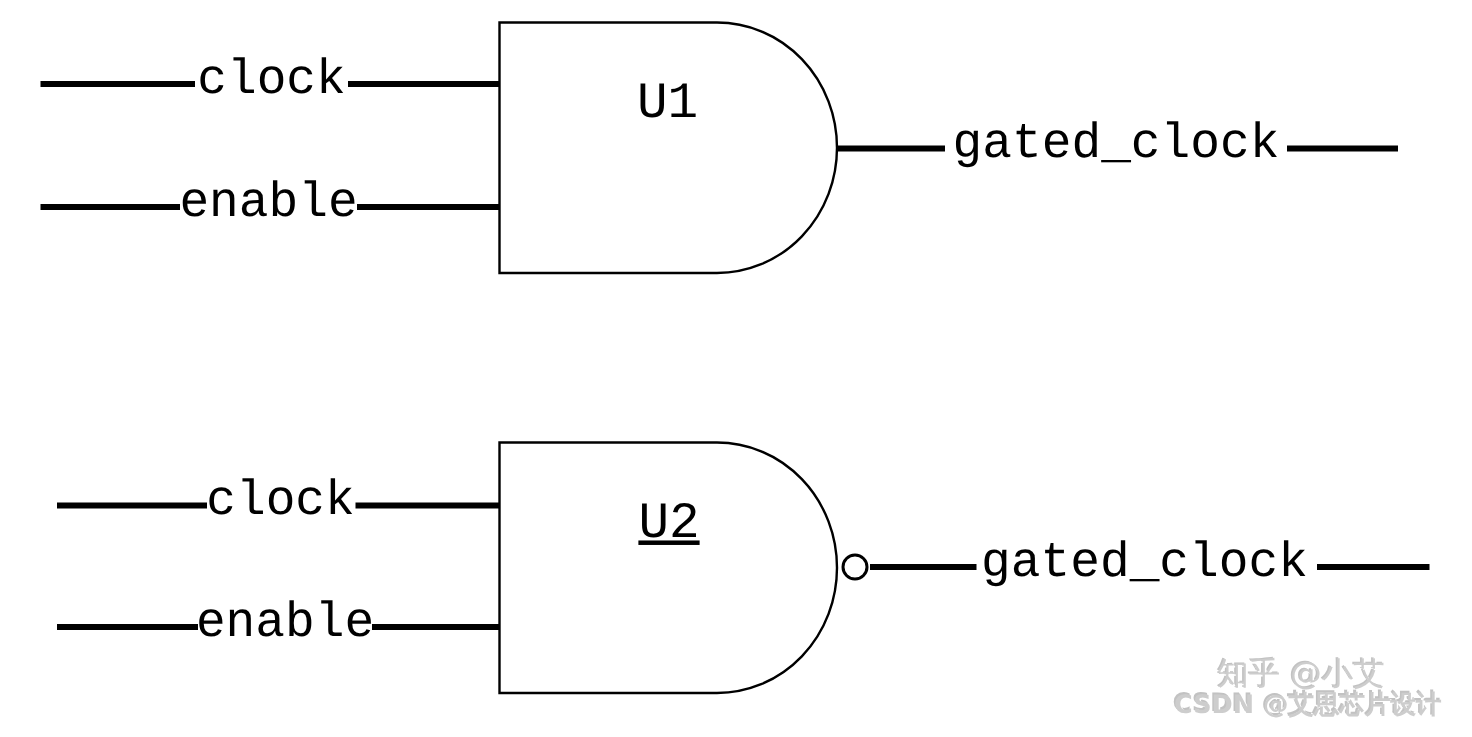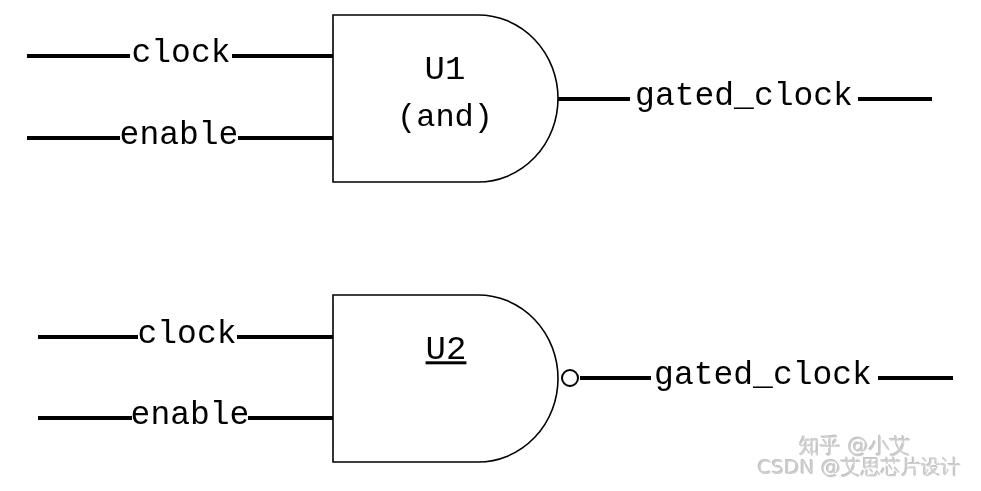--- a/index.html
+++ b/index.html
@@ -58,21 +58,22 @@
     text-shadow: 1px 1px 0 #ffffff, -1px -1px 0 #c2c2c2;
     font-family: "DejaVu Sans", "Liberation Sans", sans-serif;
     line-height: 1.08;
   }
   .wm-line1 {
     font-size: 21px;
     padding-right: 9px;
     text-align: center;
   }
   .wm-line2 {
-    font-size: 20px;
+    font-size: 17px;
+    font-weight: bold;
   }
 </style>
 </head>
 <body>
 
 <div class="canvas">
 
   <svg class="circuit-svg" width="981" height="491" viewBox="0 0 981 491">
 
     <line class="wire" x1="27" y1="56" x2="130" y2="56"></line>
@@ -89,21 +90,20 @@
     <line class="wire" x1="248" y1="418" x2="333" y2="418"></line>
     <path class="gate" d="M 333 295 H 478 A 80 83.5 0 0 1 478 462 H 333 Z"></path>
     <circle class="bubble" cx="570" cy="378" r="8"></circle>
     <line class="wire" x1="580" y1="378" x2="651" y2="378"></line>
     <line class="wire" x1="878" y1="378" x2="953" y2="378"></line>
   </svg>
 
   <div class="label" style="left:181px; top:54px;">clock</div>
   <div class="label" style="left:179px; top:136px;">enable</div>
   <div class="label gate-ref" style="left:445px; top:71px;">U1</div>
-  <div class="label gate-type" style="left:445px; top:118px;">(and)</div>
   <div class="label" style="left:744px; top:97px;">gated_clock</div>
 
   <div class="label" style="left:187px; top:335px;">clock</div>
   <div class="label" style="left:190px; top:416px;">enable</div>
   <div class="label gate-ref" style="left:446px; top:351px;text-decoration:underline;">U2</div>
   <div class="label" style="left:763px; top:376px;">gated_clock</div>
 
   <div class="watermark">
     <div class="wm-line1">知乎 @小艾</div>
     <div class="wm-line2">CSDN @艾思芯片设计</div>

